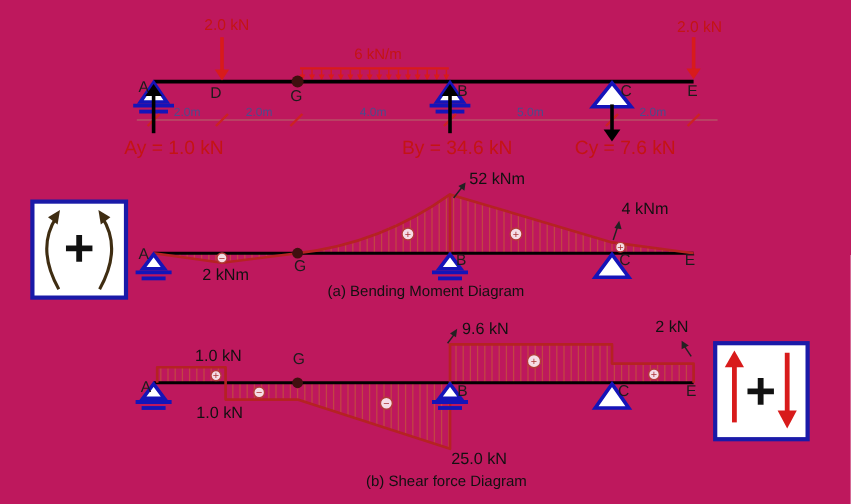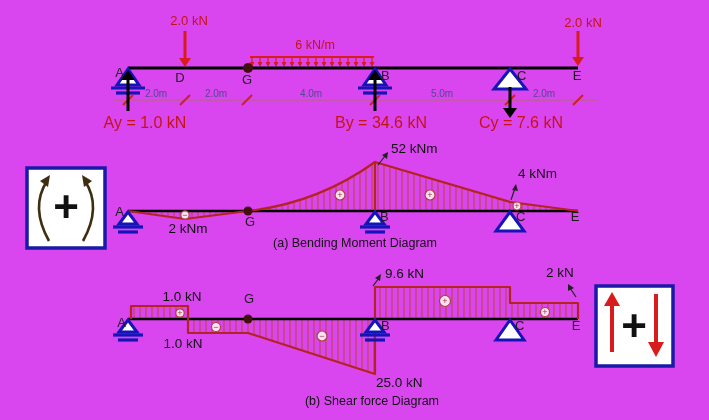--- a/index.html
+++ b/index.html
@@ -1,16 +1,16 @@
 <!DOCTYPE html>
 <html><head>
 <meta charset="utf-8">
 <style>
   html,body{margin:0;padding:0;background:#fff;}
-  .stage{width:709px;height:420px;background:#d946ef;position:relative;overflow:hidden;
+  .stage{width:709px;height:420px;background:#be185d;position:relative;overflow:hidden;
          font-family:"Liberation Sans", sans-serif;}
   svg{display:block;}
   text{font-family:"Liberation Sans", sans-serif;}
   .t-load{font-size:13px;fill:#c41414;}
   .t-udl{font-size:12.5px;fill:#c41414;}
   .t-dim{font-size:10px;fill:#4c4c8c;}
   .t-react{font-size:16px;fill:#c41414;}
   .t-node{font-size:13px;fill:#1c1c1c;}
   .t-val{font-size:13.5px;fill:#111;}
   .t-cap{font-size:12.5px;fill:#111;}

